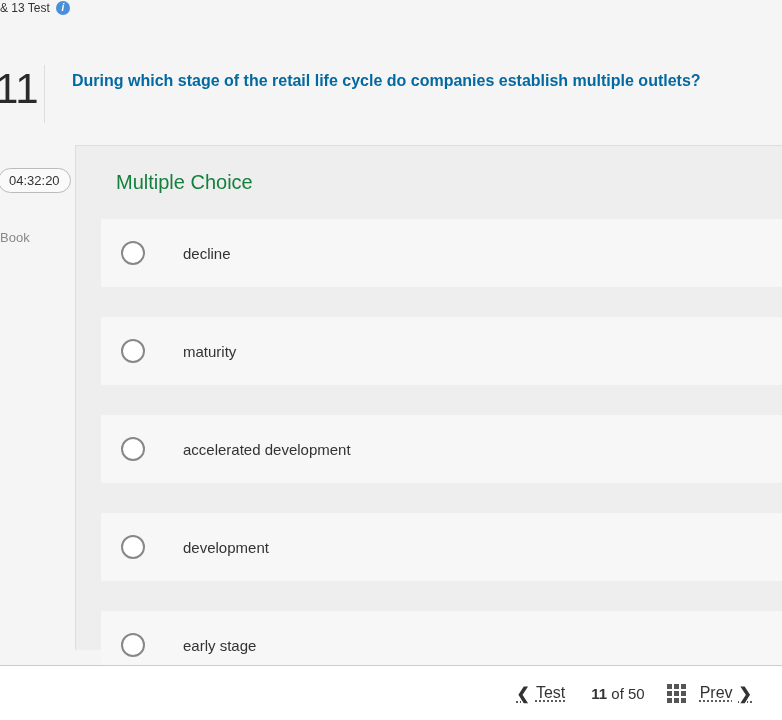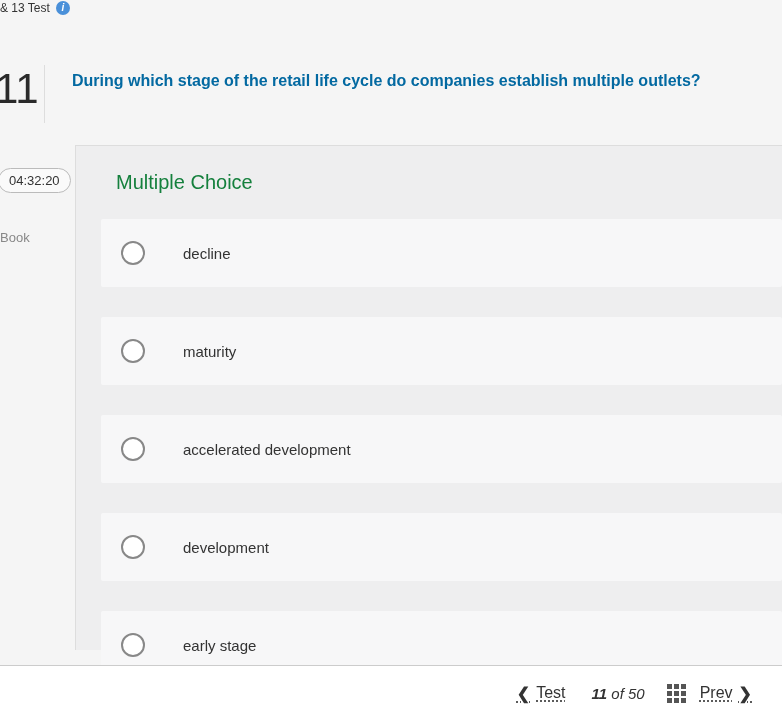--- a/index.html
+++ b/index.html
@@ -149,21 +149,20 @@
     }
     .nav-btn .chev {
       font-weight: bold;
       margin: 0 6px;
       text-decoration: none;
     }
     .page-indicator {
       font-size: 15px;
       color: #333;
       padding: 0 12px;
-      font-style: italic;
     }
     .page-indicator .bold {
       font-weight: bold;
     }
     .grid-icon {
       display: inline-grid;
       grid-template-columns: repeat(3, 5px);
       grid-template-rows: repeat(3, 5px);
       gap: 2px;
       margin-left: 10px;

